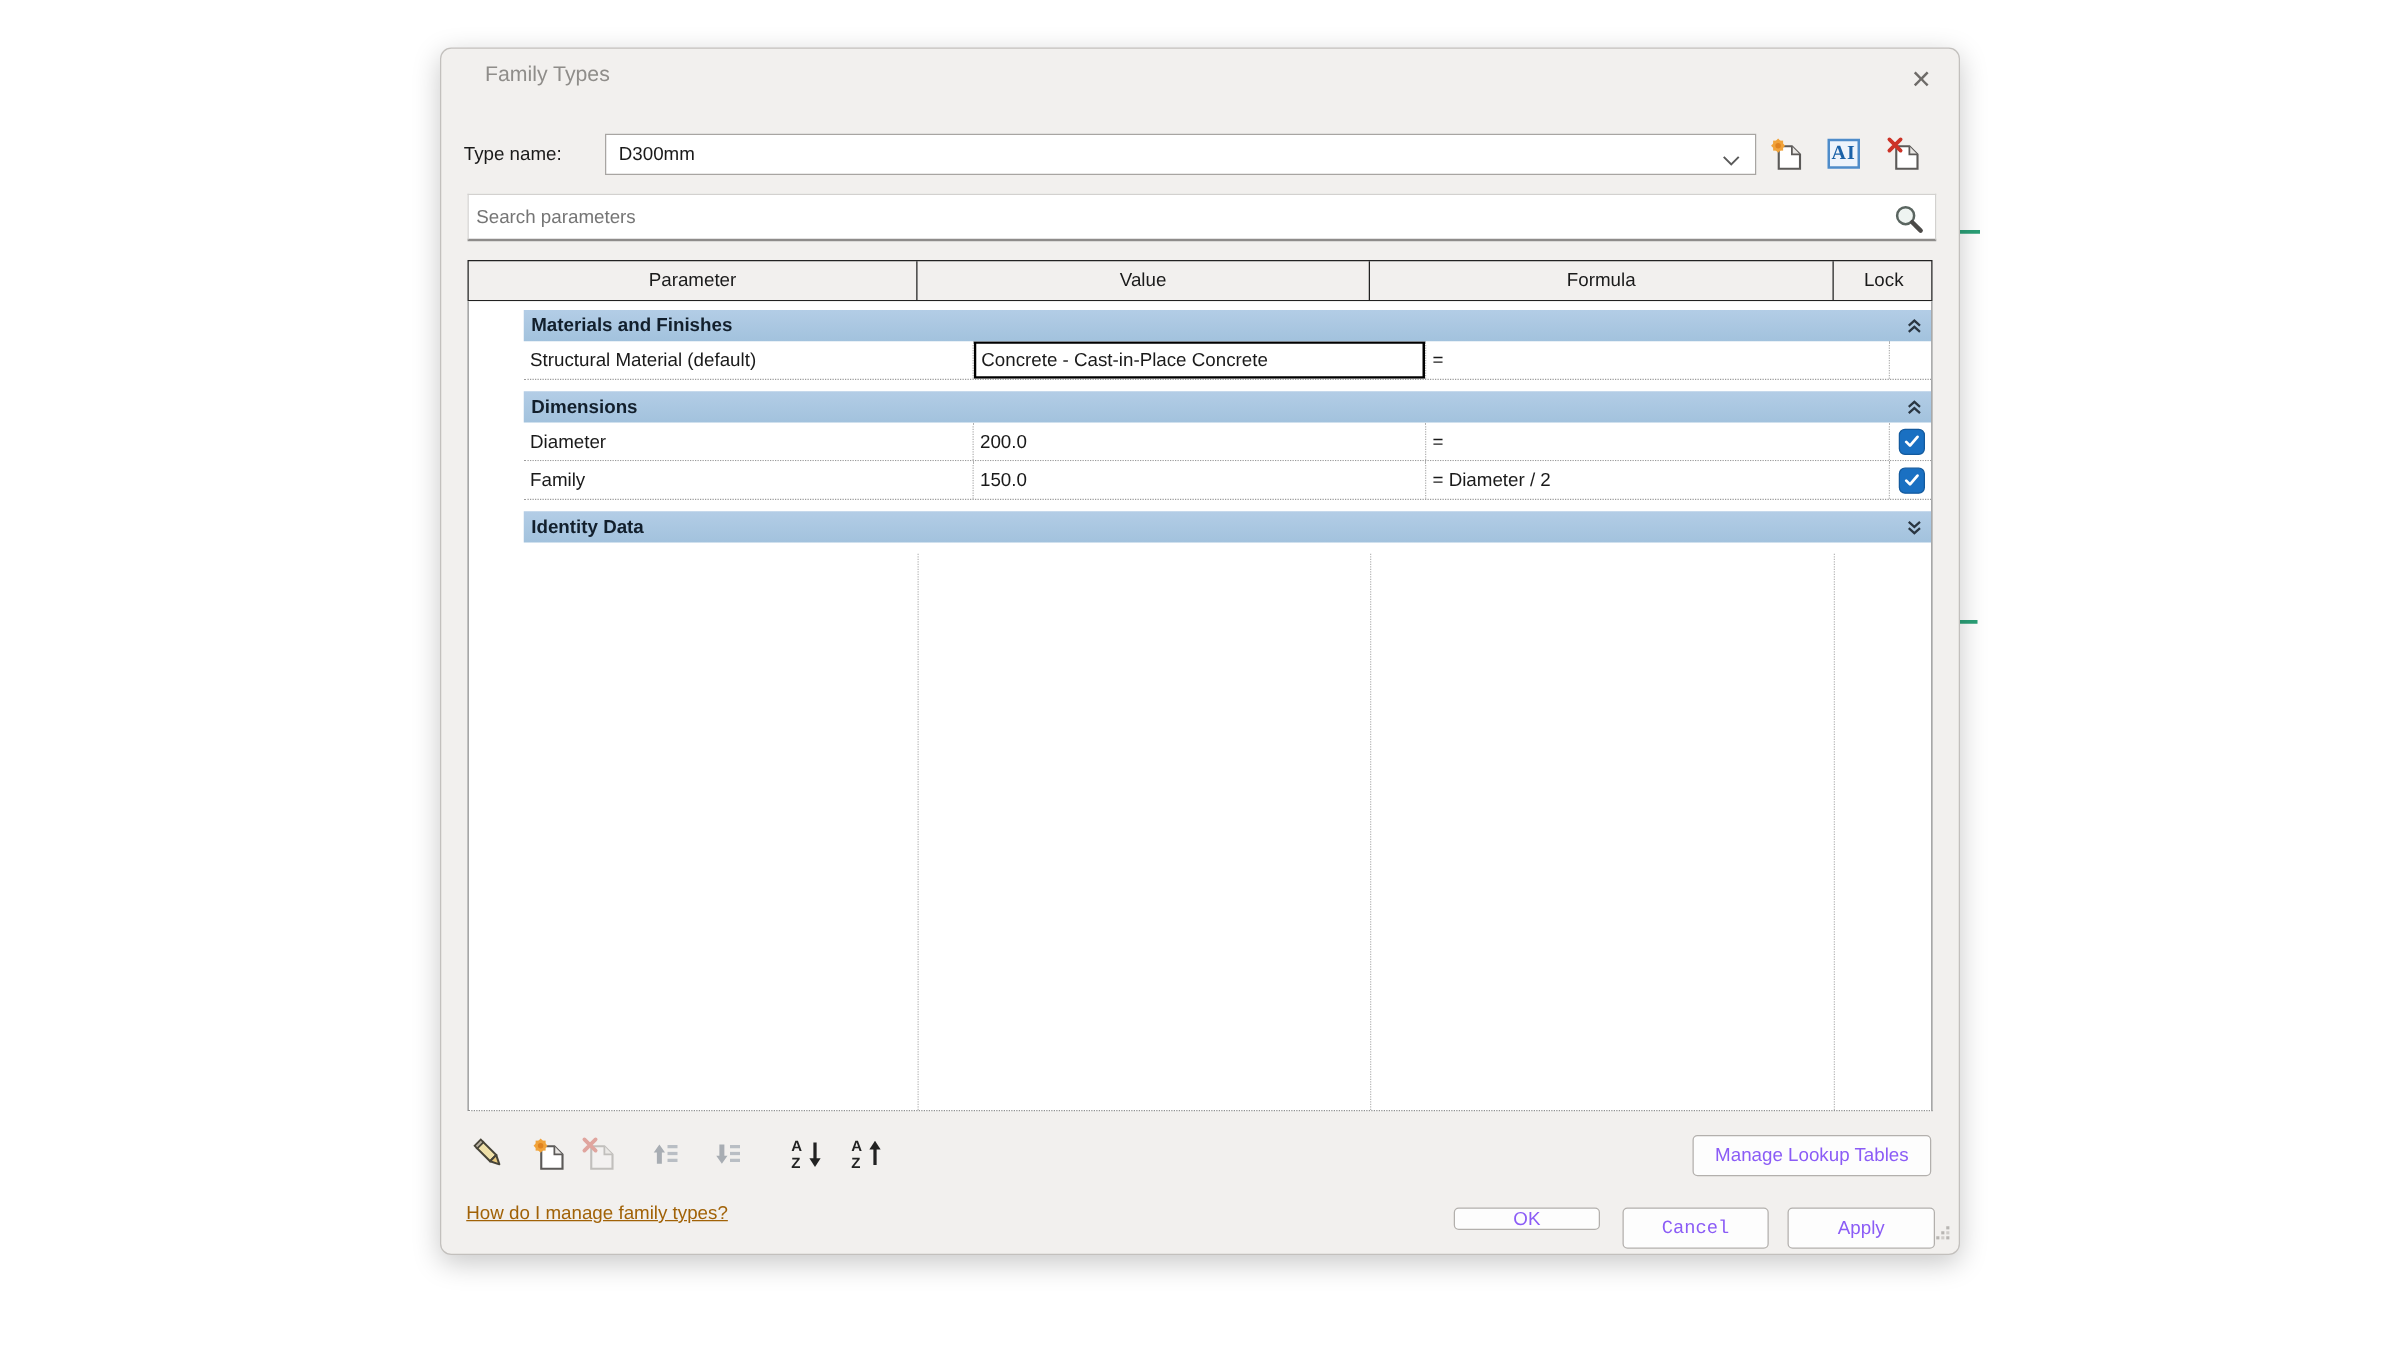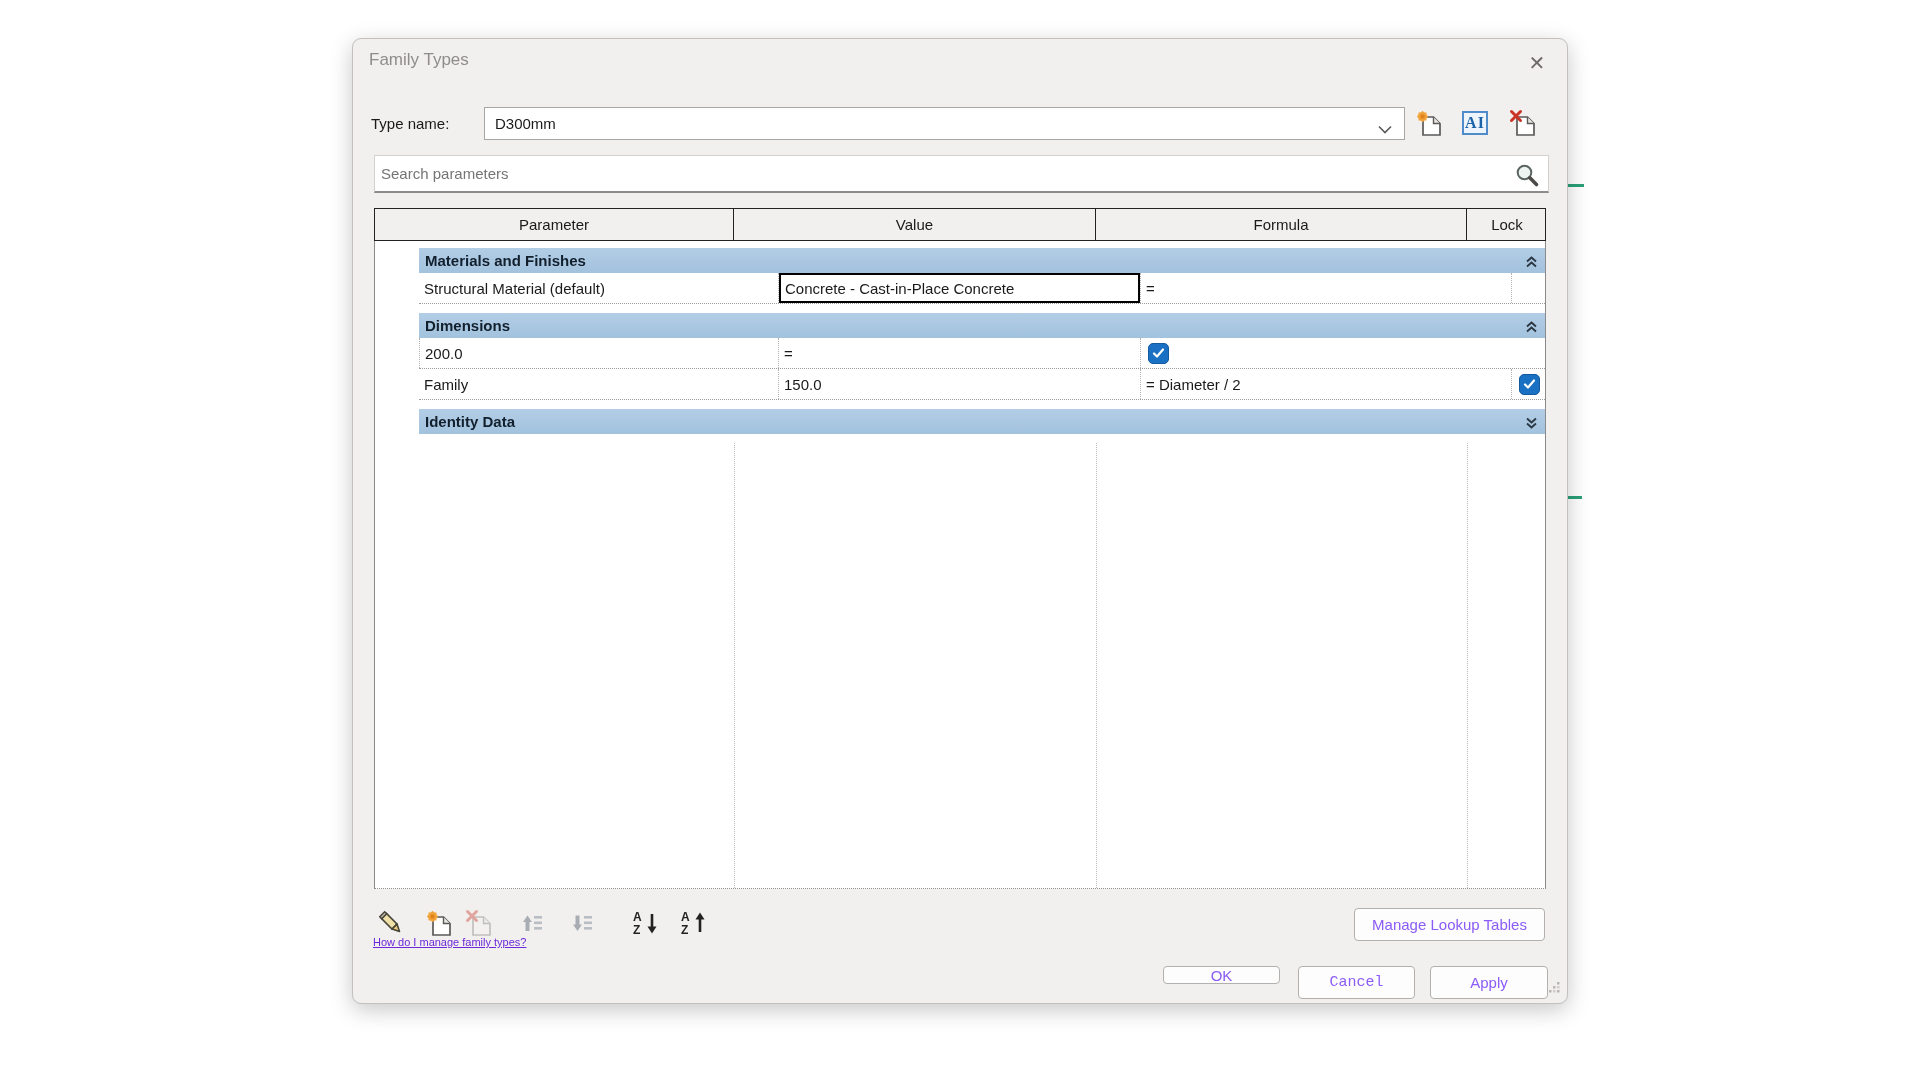--- a/index.html
+++ b/index.html
@@ -7,21 +7,21 @@
               font-family:"Liberation Sans", sans-serif; color:#1a1a1a; }
   .page { position:relative; width:1920px; height:1080px; }
 
   
   .green-dash { position:absolute; height:3px; background:#2aa077; }
 
   
   .dialog { position:absolute; left:352px; top:38px; width:1216px; height:966px;
             background:#f2f0ee; border:1px solid #c3c0bd; border-radius:9px;
             box-shadow:0 6px 22px rgba(0,0,0,.22); }
-  .dlg-title { position:absolute; left:16px; top:11px; font-size:17px; color:#8f8d8a; }
+  .dlg-title { position:absolute; left:35px; top:11px; font-size:17px; color:#8f8d8a; }
   .dlg-close { position:absolute; right:16px; top:10px; width:28px; height:28px;
                display:flex; align-items:center; justify-content:center;
                font-size:20px; color:#6e6b68; cursor:pointer; }
 
   
   .tn-label { position:absolute; left:18px; top:76px; font-size:15px; }
   .combo { position:absolute; left:131px; top:68px; width:921px; height:33px;
            background:#fff; border:1px solid #a8a5a2; display:flex; align-items:center;
            padding:0 10px; font-size:15px; }
   .combo .chev { position:absolute; right:12px; top:12px; }
@@ -70,21 +70,21 @@
                    background:#1a70c2; border:1px solid #135a9e; display:flex;
                    align-items:center; justify-content:center; }
   .empty-area { flex:1; position:relative; }
   .vline { position:absolute; top:0; bottom:0; width:0; border-left:1px dotted #b9b9b9; }
 
   
   .btoolbar { position:absolute; left:22px; top:868px; width:420px; height:34px; }
   .tb-ic { position:absolute; top:0; width:32px; height:32px; display:flex;
            align-items:center; justify-content:center; }
 
-  .help-link { position:absolute; left:20px; top:897px; font-size:11px; color:#6d28d9;
+  .help-link { position:absolute; left:20px; top:923px; font-size:15px; color:#a16207;
                text-decoration:underline; cursor:pointer; }
 
   .btn { position:absolute; background:#fdfdfd; border:1px solid #b3b0ad; border-radius:4px;
          font-size:15px; color:#8b5cf6; display:flex; align-items:center; justify-content:center;
          font-family:"Liberation Sans", sans-serif; cursor:pointer; }
   .btn-manage { left:1001px; top:869px; width:191px; height:33px; }
   .btn-ok     { left:810px;  top:927px; width:117px; height:18px;text-align:center; }
   .btn-cancel { left:945px;  top:927px; width:117px; height:33px;font-family:Liberation Mono, monospace; }
   .btn-apply  { left:1077px; top:927px; width:118px; height:33px; }
 
@@ -170,20 +170,21 @@
         </div>
         <div class="group-section">
           <div class="group-bar">
             <span class="gname">Dimensions</span>
             <span class="gchev"><svg width="13" height="12" viewBox="0 0 13 12" fill="none" stroke="#2a3642" stroke-width="1.8">
                 <path d="M2 5.5 6.5 1.5 11 5.5"></path>
                 <path d="M2 10.5 6.5 6.5 11 10.5"></path>
               </svg></span>
           </div>
           <div class="prow">
+            <div class="cell c-param">Diameter</div>
             <div class="cell c-value">200.0</div>
             <div class="cell c-formula">=</div>
             <div class="cell c-lock">
               <div class="lock-checkbox">
                 <svg width="13" height="11" viewBox="0 0 13 11" fill="none" stroke="#fff" stroke-width="2.2" stroke-linecap="round" stroke-linejoin="round">
                   <path d="M2 5.5 5 8.5 11 1.5"></path>
                 </svg>
               </div>
             </div>
           </div>

